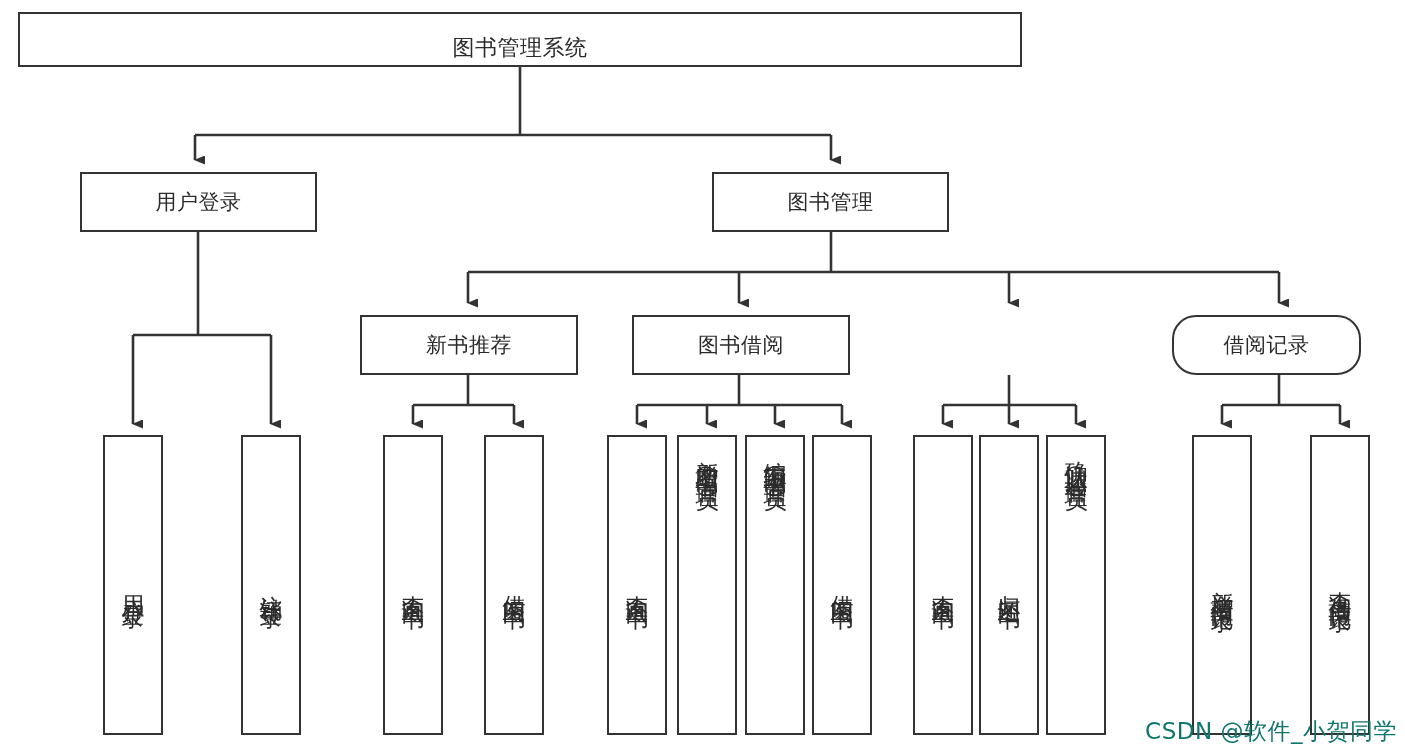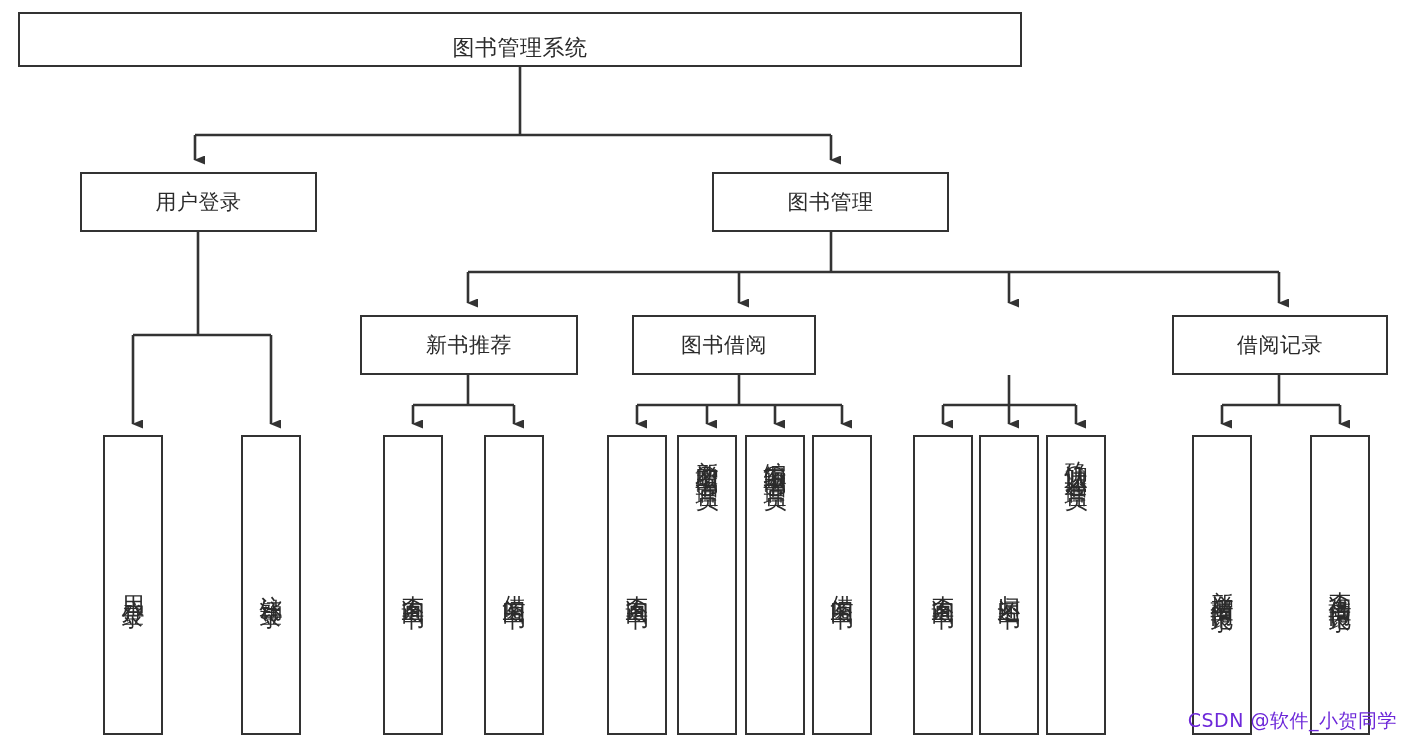--- a/index.html
+++ b/index.html
@@ -66,23 +66,23 @@
     writing-mode: vertical-rl;
     text-orientation: upright;
     font-size: 23px;
     line-height: 1.0;
     letter-spacing: 4px;
     white-space: nowrap;
   }
   #watermark {
     position: absolute;
     right: 8px;
-    bottom: 13px;
-    font-size: 19px;
-    color: #6d28d9;
+    bottom: 0;
+    font-size: 23px;
+    color: #0f766e;
     white-space: nowrap;
     letter-spacing: 0.5px;
   }
 </style>
 </head>
 <body>
 
 <div id="canvas">
 
   <svg id="wires" viewBox="0 0 1405 747" width="1405" height="747" xmlns="http://www.w3.org/2000/svg">
@@ -142,24 +142,24 @@
   <div class="node h" style="left:80px; top:172px; width:237px; height:60px;">
     <span class="label">用户登录</span>
   </div>
   <div class="node h" style="left:712px; top:172px; width:237px; height:60px;">
     <span class="label">图书管理</span>
   </div>
 
   <div class="node h" style="left:360px; top:315px; width:218px; height:60px;">
     <span class="label">新书推荐</span>
   </div>
-  <div class="node h" style="left:632px; top:315px; width:184px; height:60px;">
+  <div class="node h" style="left:632px; top:315px; width:218px; height:60px;">
     <span class="label">图书借阅</span>
   </div>
-  <div class="node h" style="left:1172px; top:315px; width:216px; height:60px;">
+  <div class="node h" style="left:1172px; top:315px; width:189px; height:60px;border-radius:24px;">
     <span class="label">借阅记录</span>
   </div>
 
   <div class="node v centered" style="left:103px; top:435px; width:60px; height:300px;">
     <span class="label">用户登录</span>
   </div>
   <div class="node v centered" style="left:241px; top:435px; width:60px; height:300px;">
     <span class="label">注销登录</span>
   </div>
 

